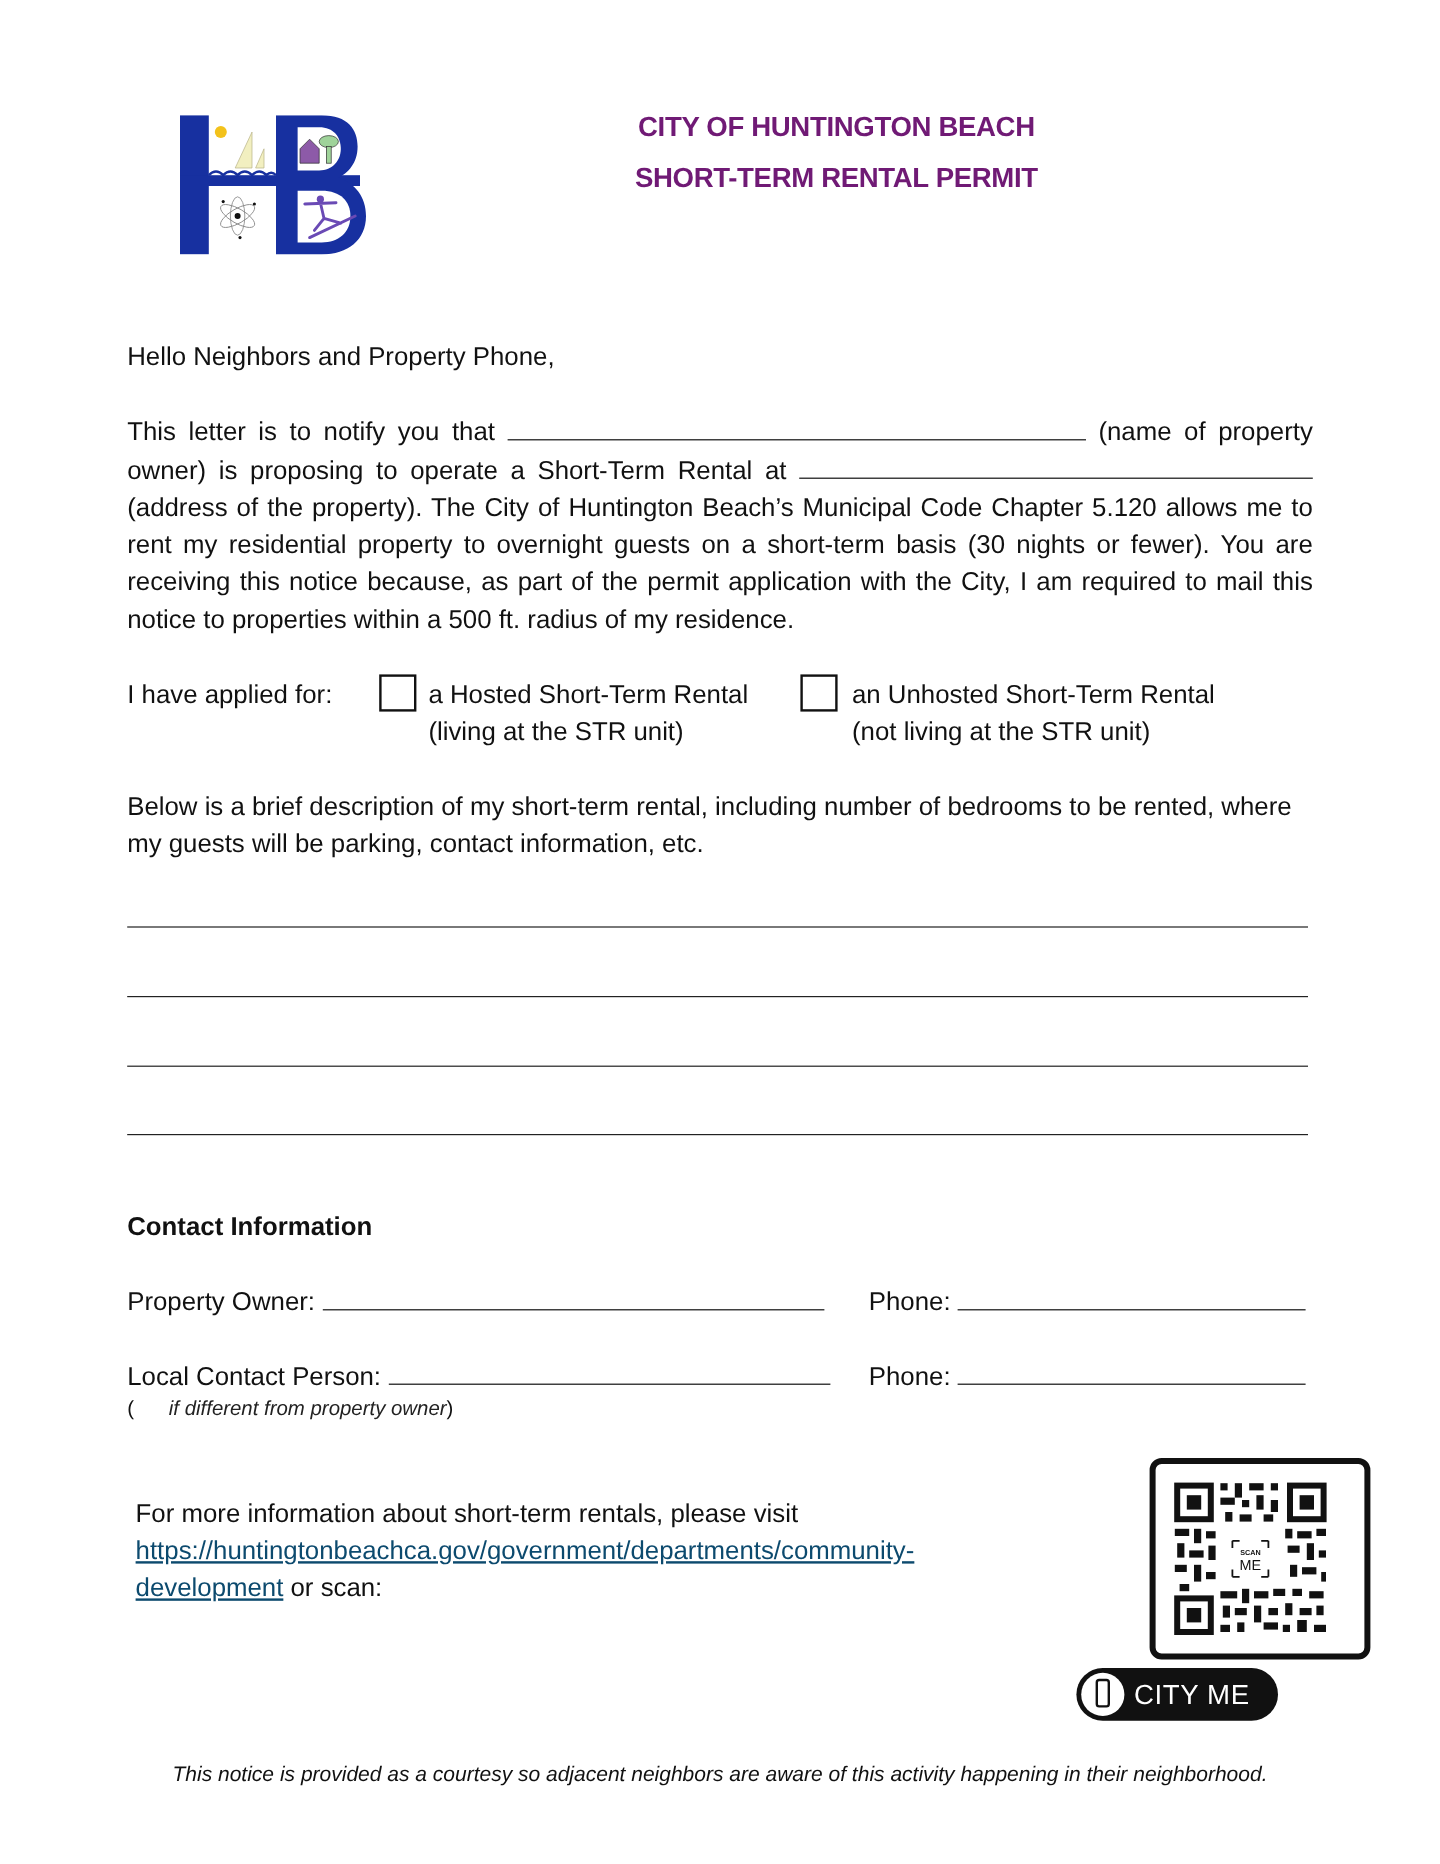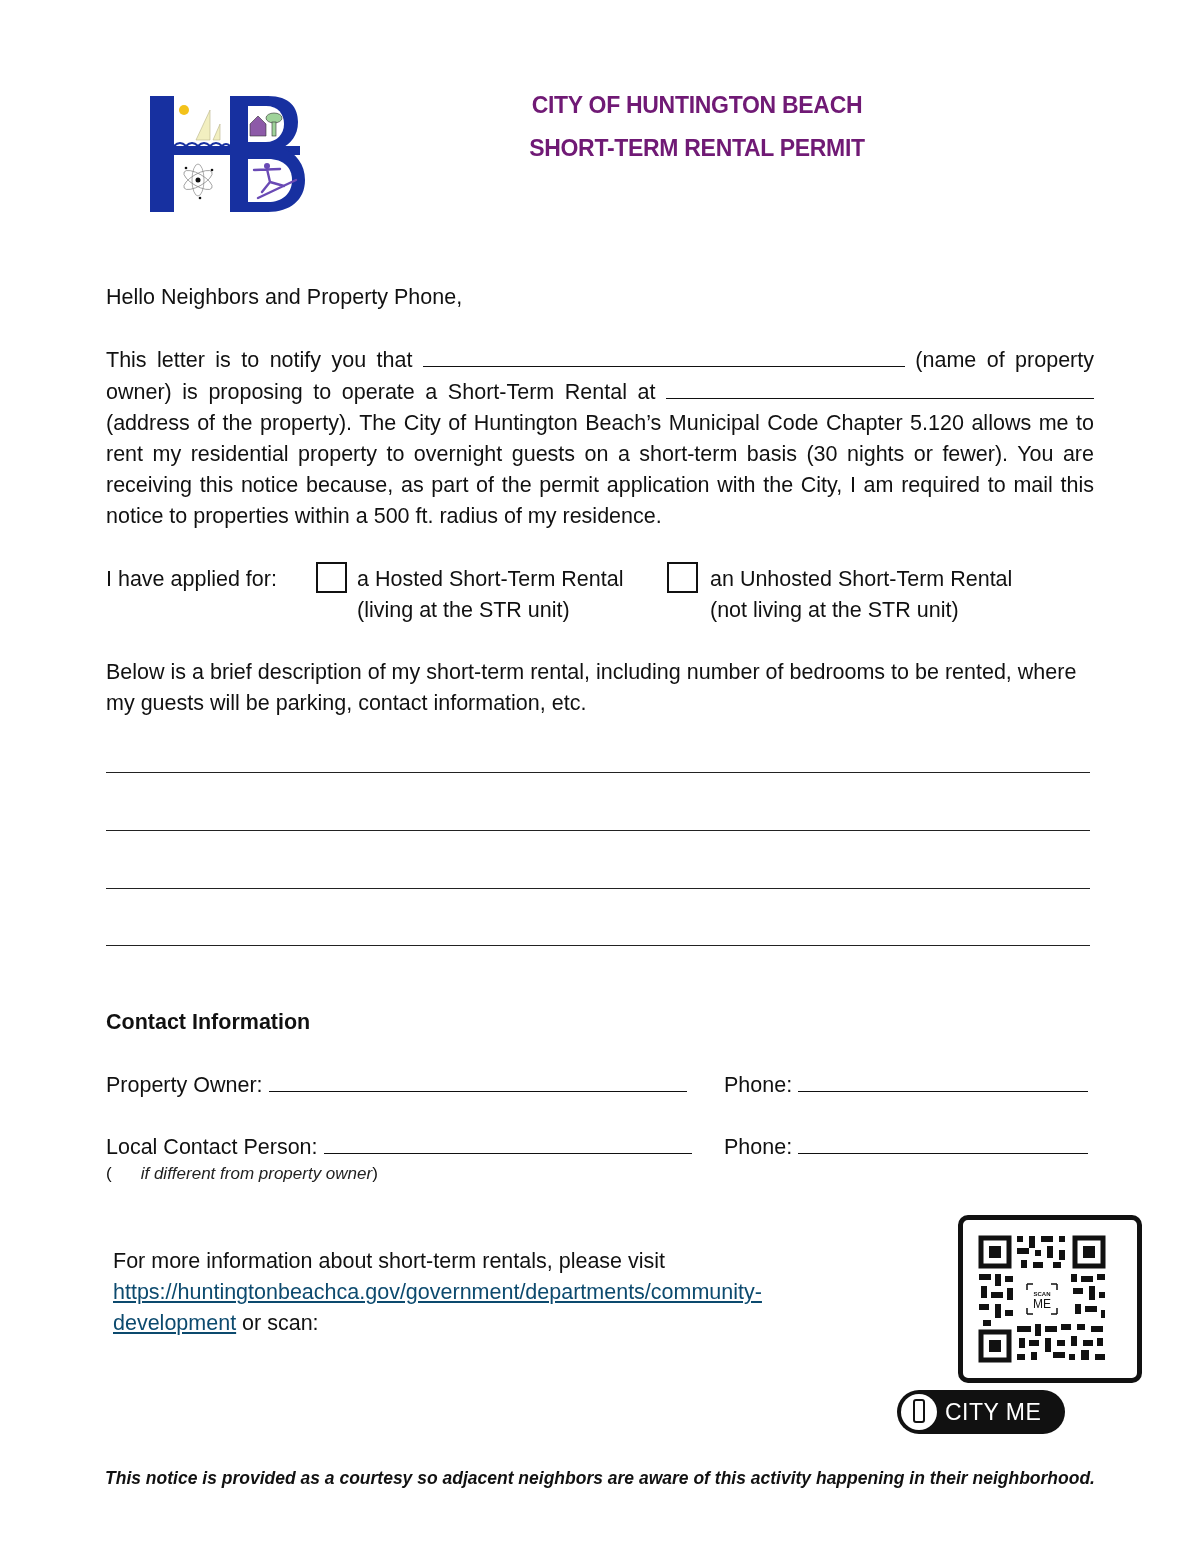--- a/index.html
+++ b/index.html
@@ -133,21 +133,20 @@
       letter-spacing: 0.5px;
     }
     .footer {
       position: absolute;
       left: 0; top: 1468px;
       width: 1200px;
       text-align: center;
       font-style: italic;
       font-size: 17.5px;
       color: #111;
-      font-weight: bold;
     }
   </style>
 </head>
 <body>
 
 <div class="page">
 
   <svg class="logo" viewBox="0 0 155 116" xmlns="http://www.w3.org/2000/svg">
 
     <rect x="0" y="0" width="24" height="116" fill="#1730a0"></rect>

